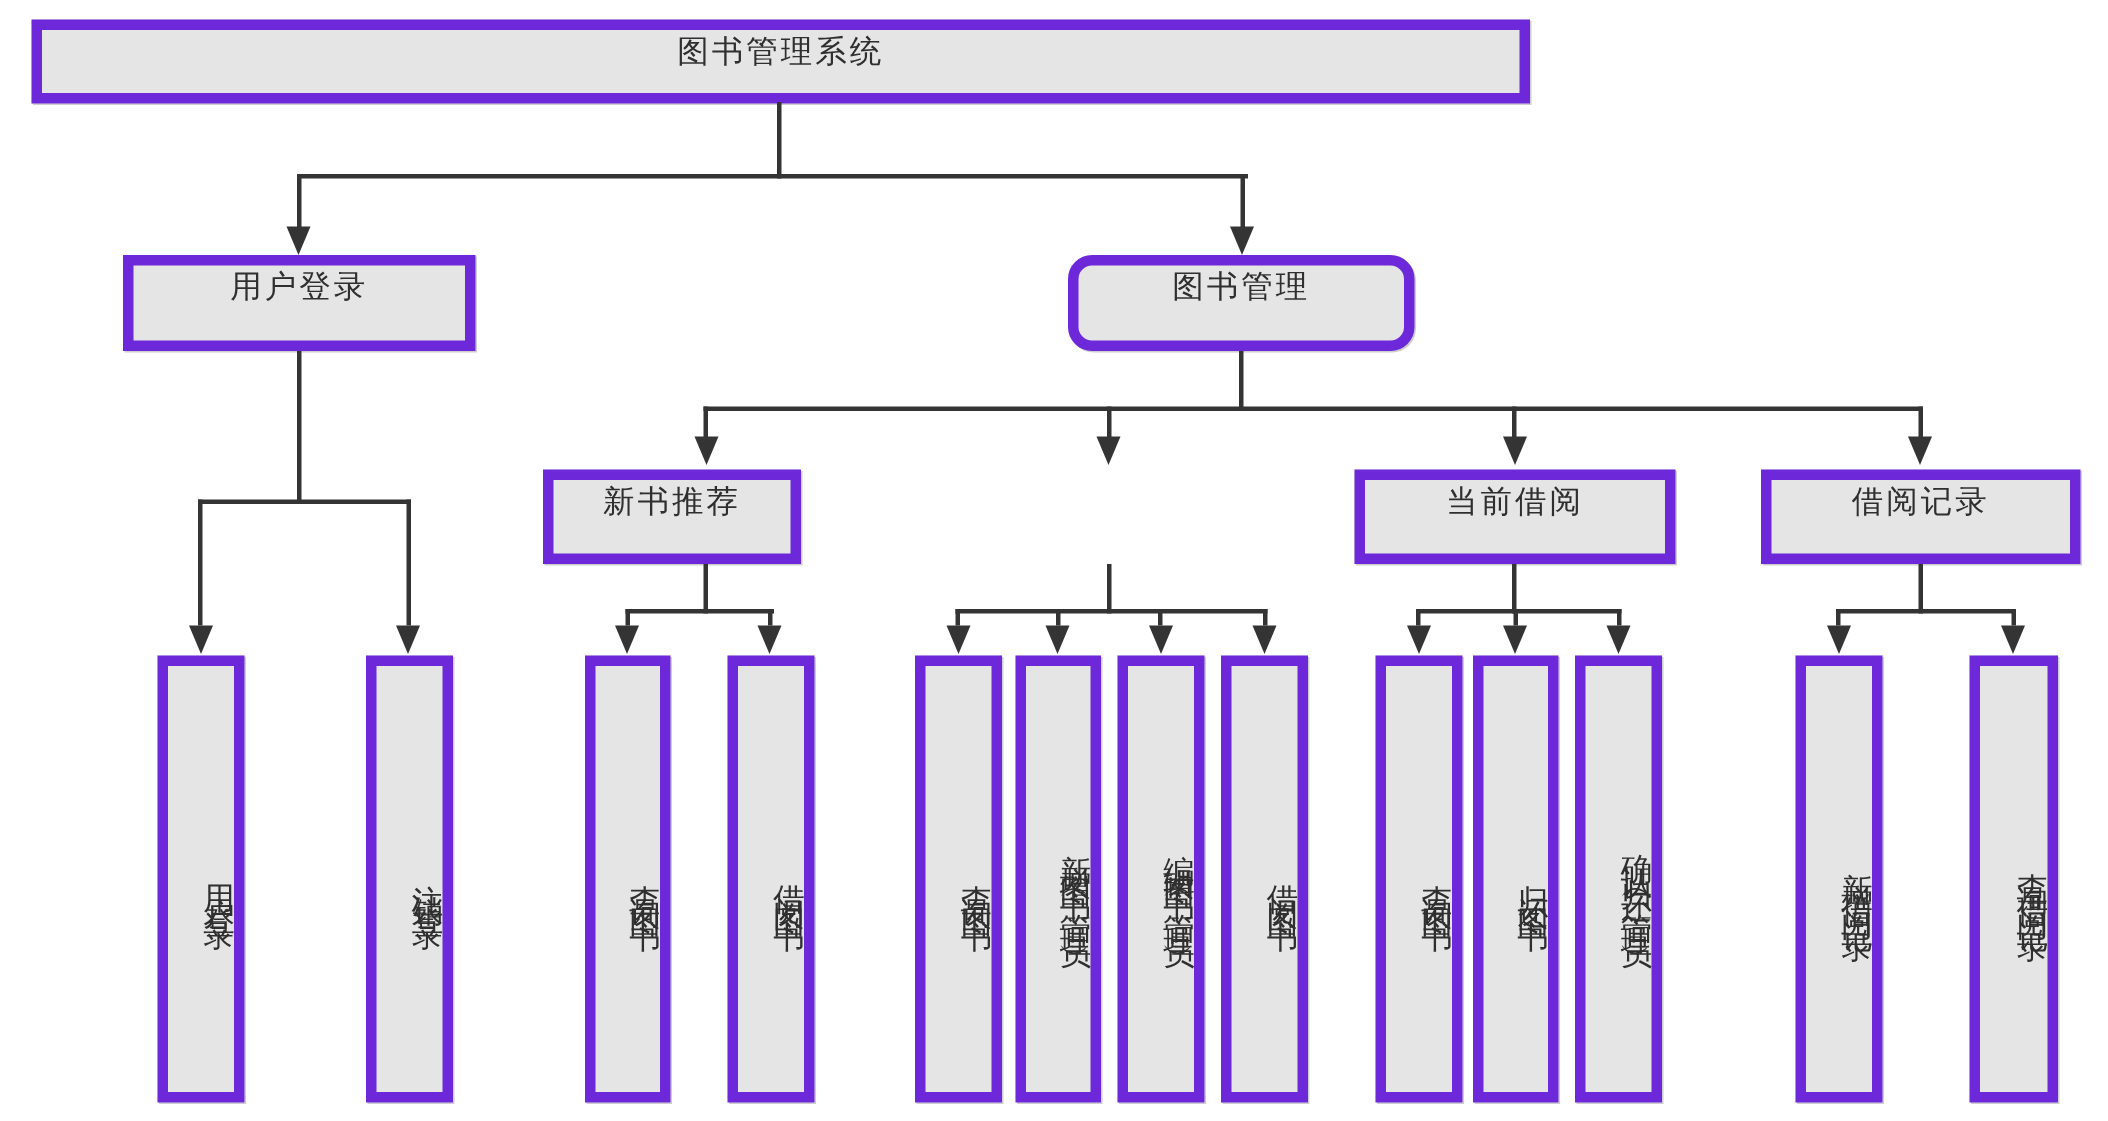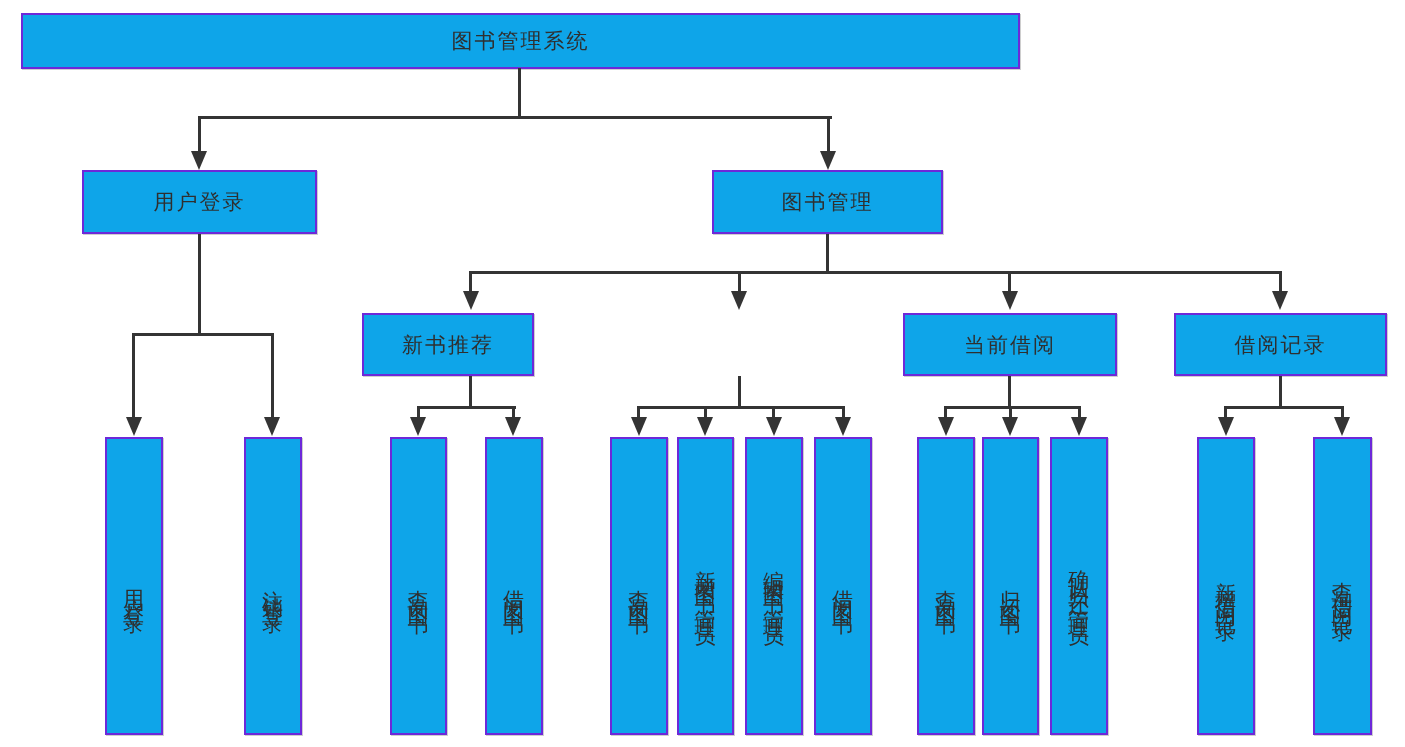--- a/index.html
+++ b/index.html
@@ -2,22 +2,22 @@
 <html><head>
 <meta charset="utf-8">
 <style>
   html,body { margin:0; padding:0; background:#ffffff; }
   #stage {
     position:relative; width:1405px; height:747px; background:#ffffff;
     font-family:"Liberation Sans", sans-serif; overflow:hidden;
   }
   .box {
     position:absolute; box-sizing:border-box;
-    border:2px solid #6d28d9; background:#0ea5e9;
-    display:flex; align-items:center; justify-content:center;
+    border:7px solid #6d28d9; background:#e5e5e5;
+    display:flex; align-items:flex-start; justify-content:center;
     color:#2f2f2f; font-size:21px; letter-spacing:2px;
     box-shadow:1px 1px 0 rgba(60,60,60,0.25);
   }
   .leaf {
     writing-mode:vertical-rl; letter-spacing:8px; line-height:1;
     font-size:21px; padding-top:6px;
   }
   .h-line, .v-line { position:absolute; background:#343434; }
   .arrowhead {
     position:absolute; width:0; height:0;
@@ -42,21 +42,21 @@
   <div class="v-line" style="left:518px; top:68px; width:3px; height:51px;"></div>
   <div class="h-line" style="left:198px; top:116px; width:634px; height:3px;"></div>
   <div class="v-line" style="left:198px; top:116px; width:3px; height:37px;"></div>
   <div class="arrowhead" style="left:191px; top:151px;"></div>
   <div class="v-line" style="left:827px; top:116px; width:3px; height:37px;"></div>
   <div class="arrowhead" style="left:820px; top:151px;"></div>
 
   <div class="box" style="left:82px; top:170px; width:235px; height:64px;">
     <span>用户登录</span>
   </div>
-  <div class="box" style="left:712px; top:170px; width:231px; height:64px;">
+  <div class="box" style="left:712px; top:170px; width:231px; height:64px;border-radius:16px;">
     <span>图书管理</span>
   </div>
 
   <div class="v-line" style="left:198px; top:234px; width:3px; height:102px;"></div>
   <div class="h-line" style="left:132px; top:333px; width:142px; height:3px;"></div>
   <div class="v-line" style="left:132px; top:333px; width:3px; height:84px;"></div>
   <div class="arrowhead" style="left:126px; top:417px;"></div>
   <div class="v-line" style="left:271px; top:333px; width:3px; height:84px;"></div>
   <div class="arrowhead" style="left:264px; top:417px;"></div>
 

